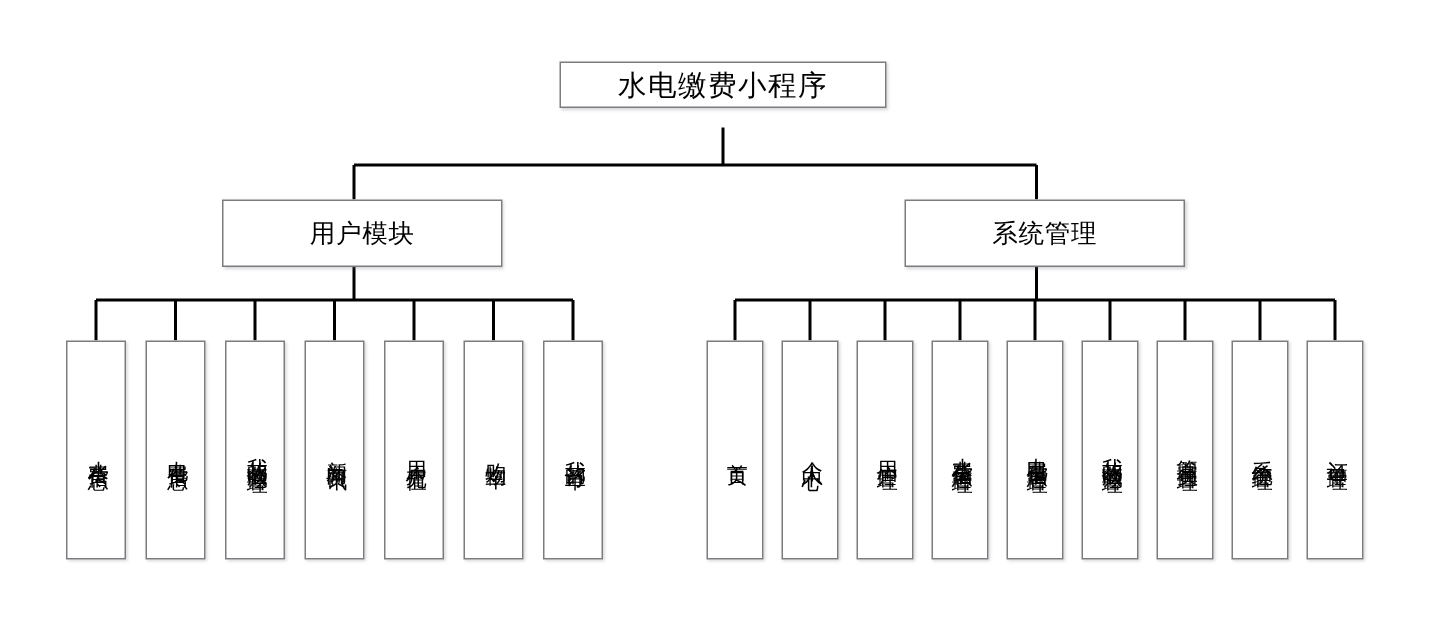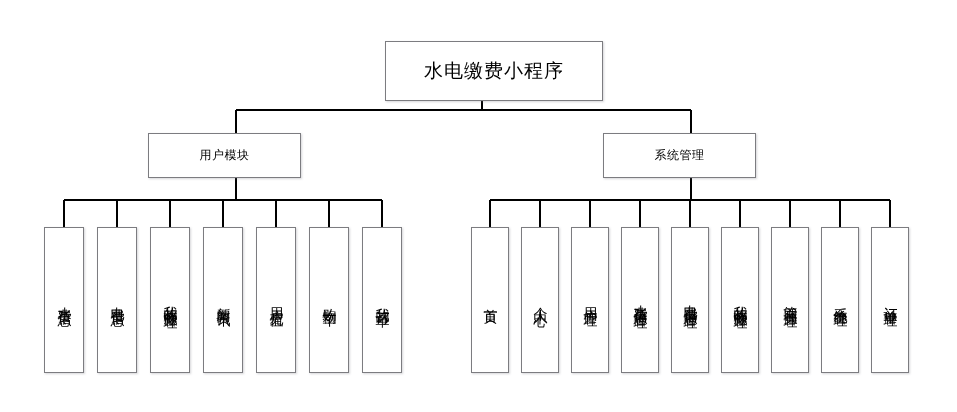--- a/index.html
+++ b/index.html
@@ -29,31 +29,30 @@
     align-items: center;
     justify-content: center;
     color: #000000;
     z-index: 3;
   }
 
   .node-root {
     left: 373px;
     top: 41px;
     width: 218px;
-    height: 60px;
+    height: 31px;
     font-size: 19px;
     letter-spacing: 1px;
-    margin-left: 12px;
   }
 
   .node-module {
     top: 133px;
-    width: 153px;
+    width: 187px;
     height: 45px;
-    font-size: 12px;
+    font-size: 17px;
     letter-spacing: 0.5px;
   }
   .node-module.left  { left: 148px; }
   .node-module.right { left: 603px; }
 
   .node-leaf {
     top: 227px;
     height: 146px;
     font-size: 14px;
     line-height: 1.28;

